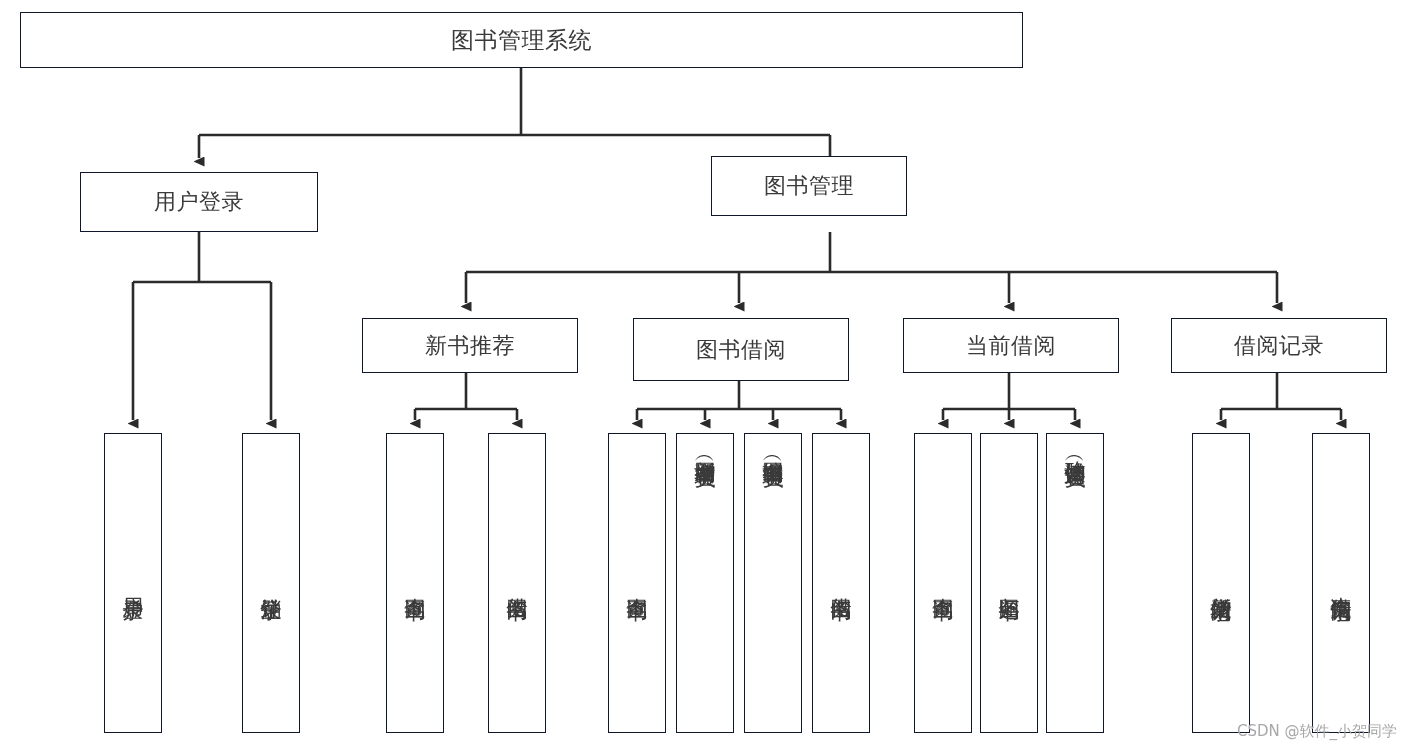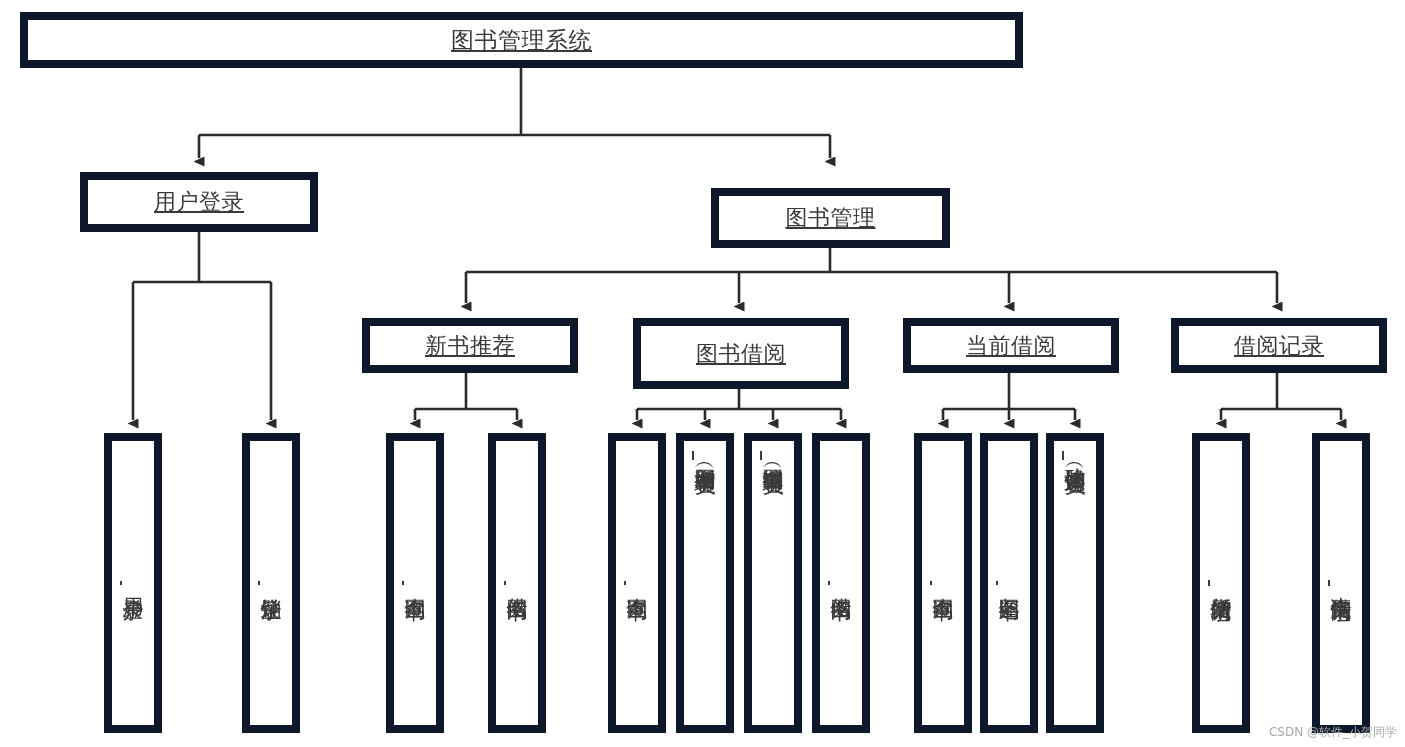--- a/index.html
+++ b/index.html
@@ -22,27 +22,26 @@
     left: 0;
     top: 0;
     width: 1405px;
     height: 747px;
     pointer-events: none;
   }
   .node {
     position: absolute;
     box-sizing: border-box;
     background: #ffffff;
-    border: 8px solid #0f172a;
+    border: 1px solid #0f172a;
     display: flex;
     align-items: center;
     justify-content: center;
     color: #3a3a3a;
     z-index: 3;
-    text-decoration: underline;
   }
   .node .cap {
     display: block;
     white-space: nowrap;
     line-height: 1.0;
   }
   
   .node.h .cap {
     font-size: 22px;
     letter-spacing: 0.5px;
@@ -62,21 +61,21 @@
     white-space: nowrap;
   }
   .node.v.mid {
     align-items: center;
     padding-top: 0;
   }
   .watermark {
     position: absolute;
     right: 8px;
     bottom: 6px;
-    font-size: 12px;
+    font-size: 15px;
     color: #a8a8a8;
     white-space: nowrap;
     z-index: 5;
   }
 </style>
 </head>
 <body>
 
 <div id="canvas">
 
@@ -131,29 +130,29 @@
   </svg>
 
   <div class="node h root" style="left:20px; top:12px; width:1003px; height:56px;">
     <span class="cap">图书管理系统</span>
   </div>
 
   <div class="node h" style="left:80px; top:172px; width:238px; height:60px;">
     <span class="cap">用户登录</span>
   </div>
 
-  <div class="node h" style="left:711px; top:188px; width:239px; height:60px;">
+  <div class="node h" style="left:711px; top:156px; width:196px; height:60px;">
     <span class="cap">图书管理</span>
   </div>
 
   <div class="node h" style="left:362px; top:318px; width:216px; height:55px;justify-content:center;">
     <span class="cap">新书推荐</span>
   </div>
 
-  <div class="node h" style="left:633px; top:318px; width:216px; height:71px;">
+  <div class="node h" style="left:633px; top:318px; width:216px; height:63px;">
     <span class="cap">图书借阅</span>
   </div>
 
   <div class="node h" style="left:1171px; top:318px; width:216px; height:55px;">
     <span class="cap">借阅记录</span>
   </div>
 
   <div class="node h" style="left:903px; top:318px; width:216px; height:55px;">
     <span class="cap">当前借阅</span>
   </div>

